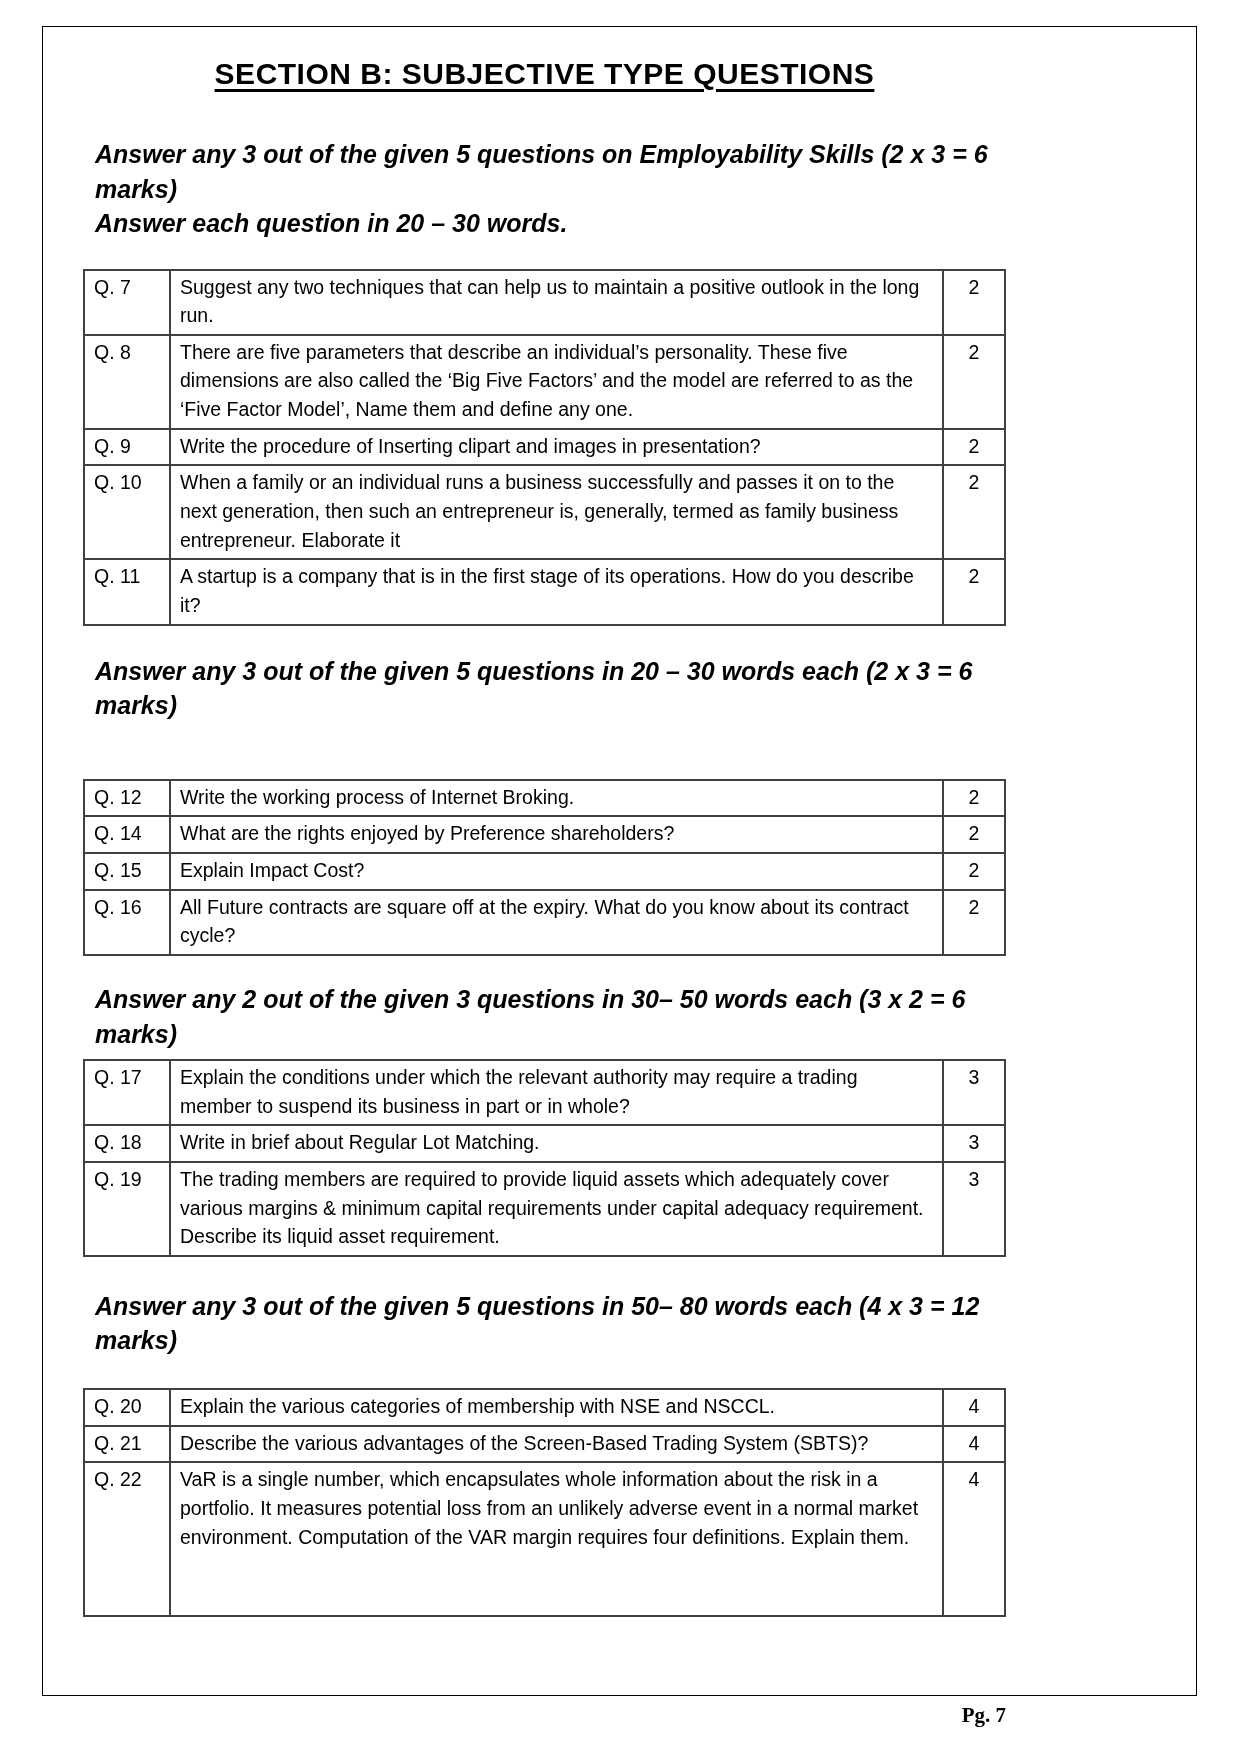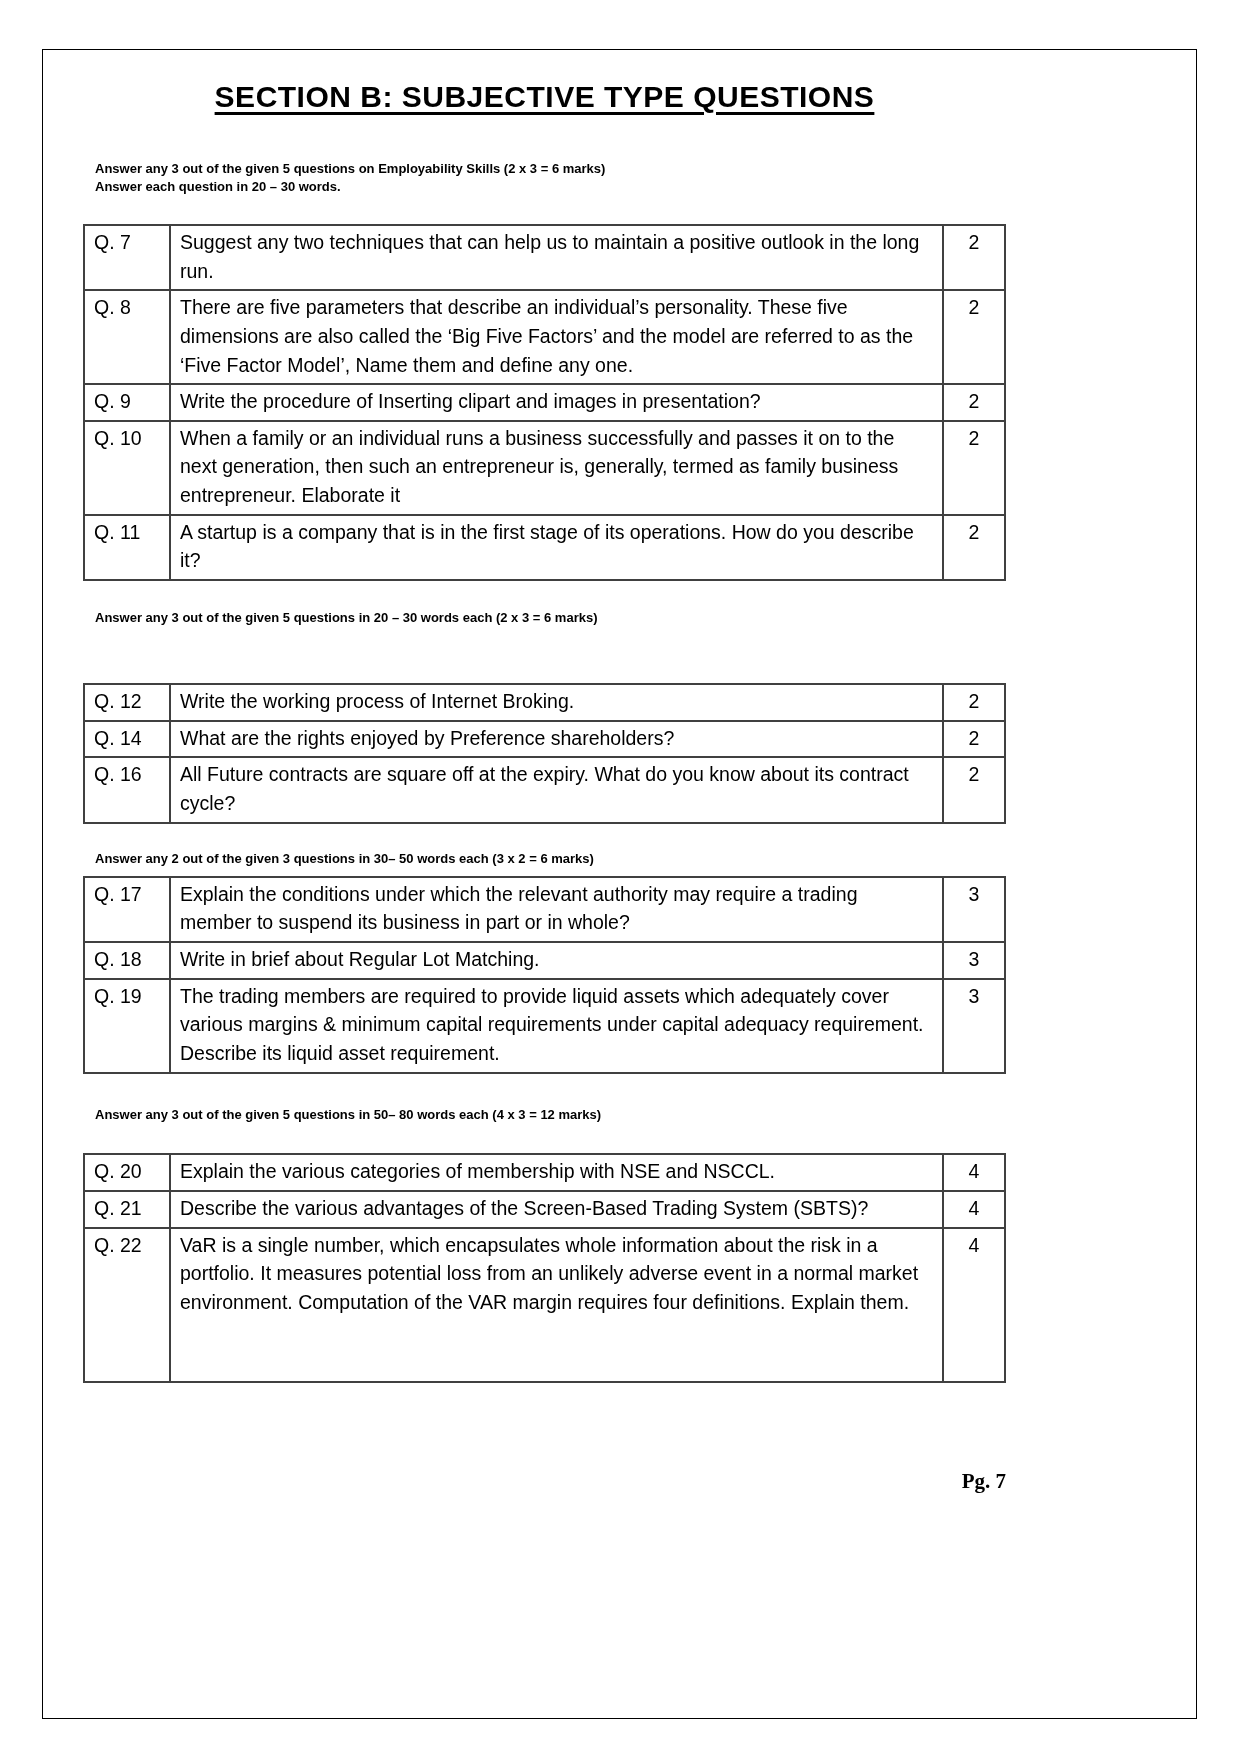--- a/index.html
+++ b/index.html
@@ -7,21 +7,21 @@
     width: 1241px;
     background: #ffffff;
     font-family: "Liberation Sans", sans-serif;
     color: #000;
   }
   body { height: 1754px; position: relative; }
 
   .page-frame {
     position: absolute;
     left: 42px;
-    top: 49px;
+    top: 26px;
     width: 1155px;
     height: 1670px;
     border: 1px solid #000;
     background: #fff;
   }
 
   .content {
     padding: 30px 190px 0 40px; 
   }
 
@@ -31,23 +31,24 @@
     font-weight: bold;
     text-decoration: underline;
     text-decoration-thickness: 3px;
     text-underline-offset: 5px;
     margin-bottom: 46px;
     letter-spacing: 0.5px;
   }
 
   .instruction {
     font-weight: bold;
-    font-size: 13px;
+    font-size: 25px;
     line-height: 1.38;
     padding-left: 12px;
+    font-style: italic;
   }
 
   .q-table {
     border-collapse: collapse;
     width: 100%;
     table-layout: fixed;
   }
   .q-table td {
     border: 2px solid #404040;
     vertical-align: top;
@@ -143,20 +144,25 @@
           <td class="qno">Q. 12</td>
           <td class="qtext">Write the working process of Internet Broking.</td>
           <td class="marks">2</td>
         </tr>
         <tr>
           <td class="qno">Q. 14</td>
           <td class="qtext">What are the rights enjoyed by Preference shareholders?</td>
           <td class="marks">2</td>
         </tr>
         <tr>
+          <td class="qno">Q. 15</td>
+          <td class="qtext">Explain Impact Cost?</td>
+          <td class="marks">2</td>
+        </tr>
+        <tr>
           <td class="qno">Q. 16</td>
           <td class="qtext">All Future contracts are square off at the expiry. What do you know about its contract cycle?</td>
           <td class="marks">2</td>
         </tr>
       </tbody>
         </table>
     </div>
 
     <div class="sec sec3">
       <div class="instruction">

